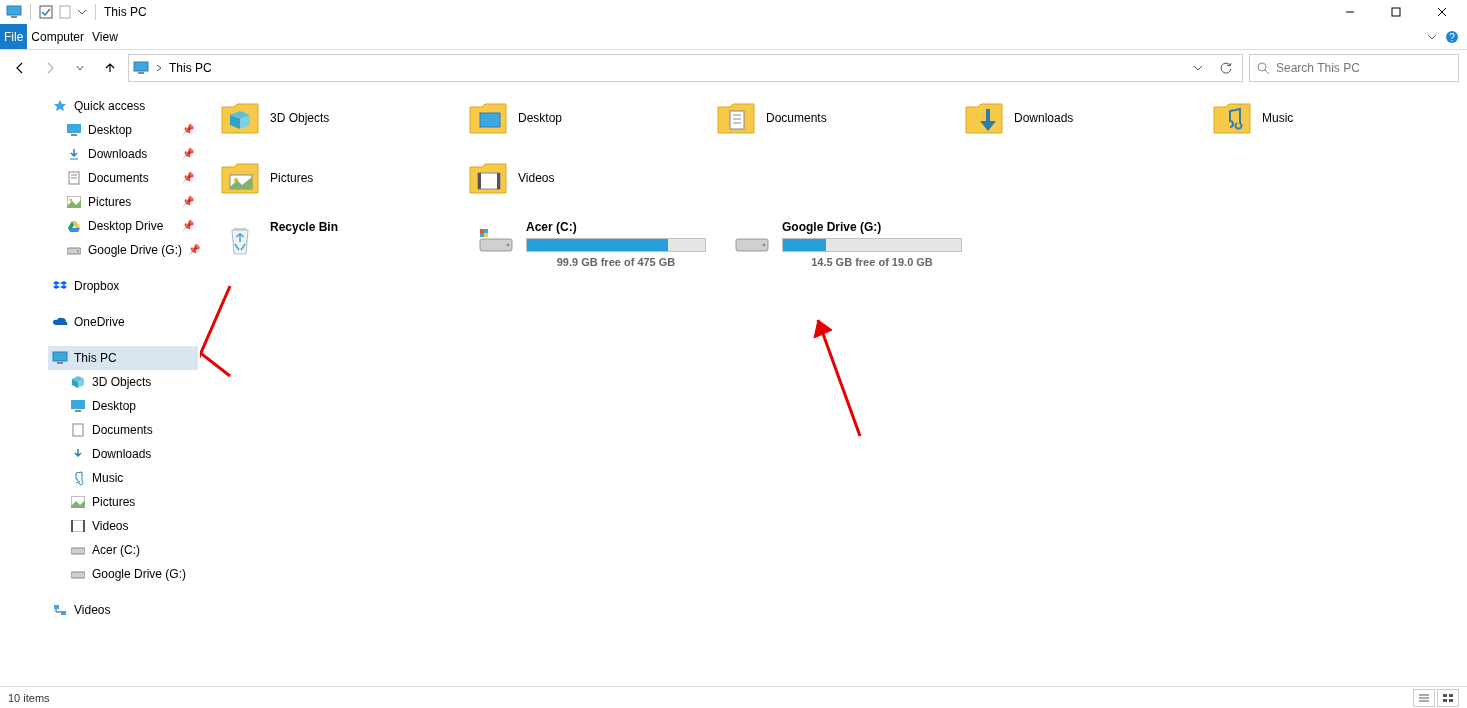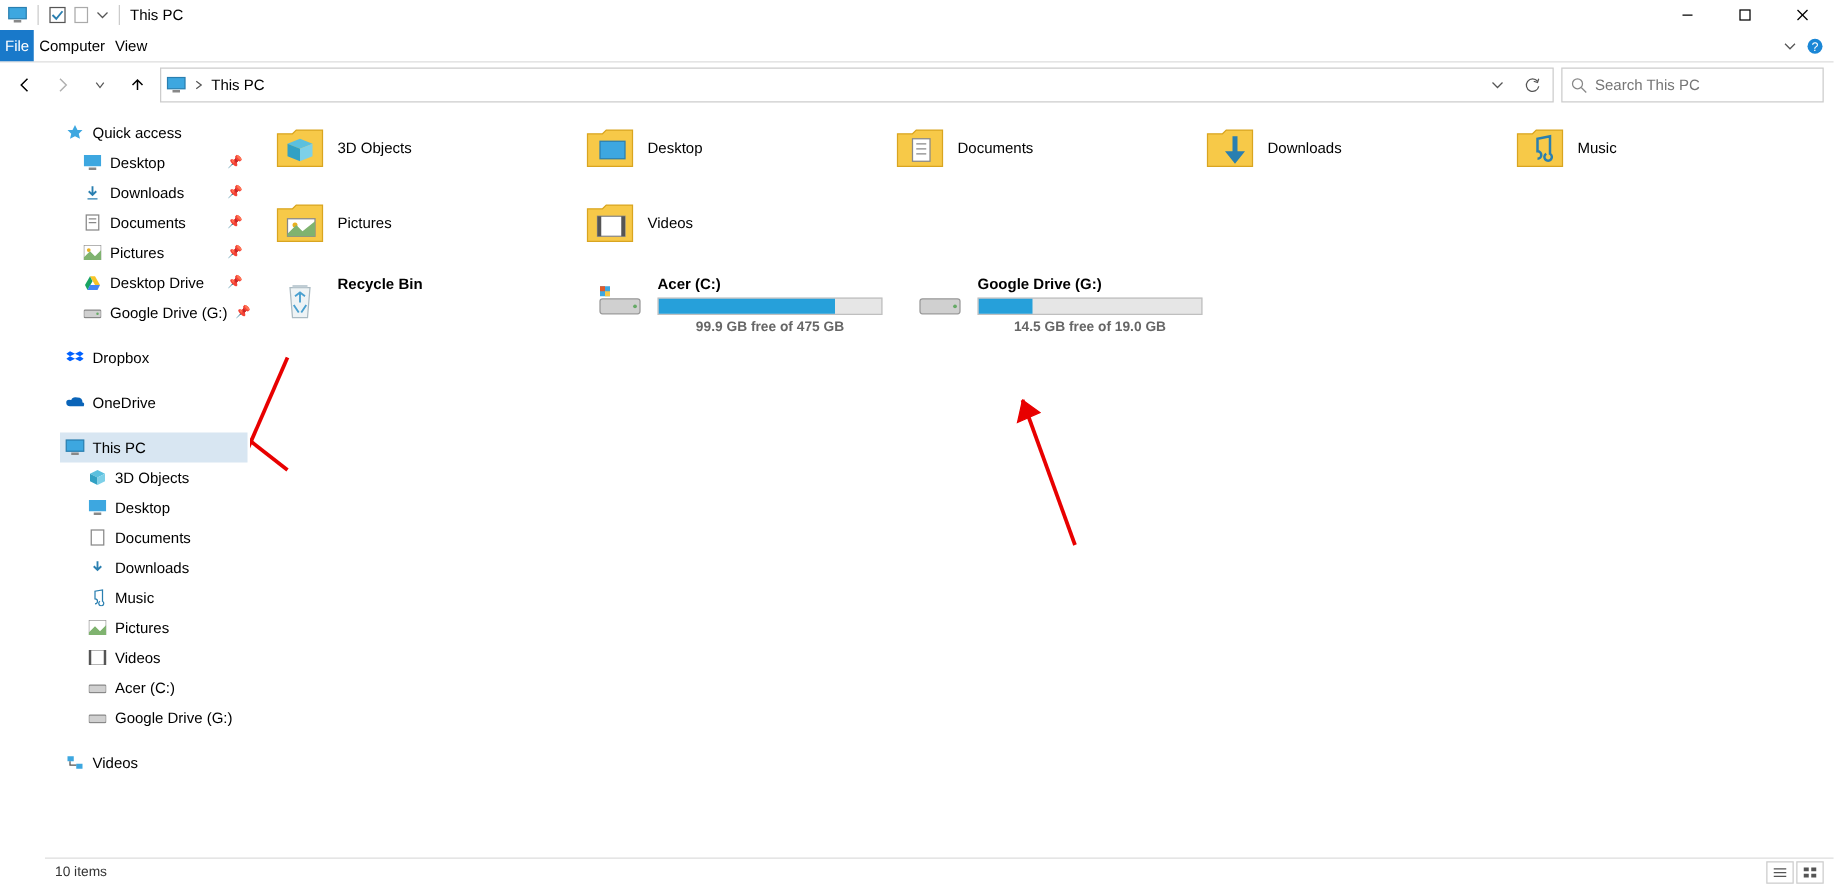--- a/index.html
+++ b/index.html
@@ -51,21 +51,21 @@
 
 .drives-row { display: flex; gap: 10px; flex-wrap: wrap; font-weight: bold; }
 .drive-item { width: 246px; padding: 4px 8px; display: flex; gap: 10px; align-items: flex-start; }
 .drive-icon { width: 40px; height: 40px; display:flex; align-items:center; justify-content:center; }
 .drive-info { flex: 1; display:flex; flex-direction:column; gap:4px; }
 .drive-bar { height: 14px; border: 1px solid #bfbfbf; background: #e6e6e6; position: relative; }
 .drive-bar .fill { position:absolute; left:0; top:0; bottom:0; background: #26a0da; }
 .drive-free { font-size: 11px; color: #666; text-align: center; }
 
 
-.statusbar { position: absolute; bottom: 0; left: 0; right: 0; height: 22px; border-top: 1px solid #ddd; display: flex; align-items: center; padding: 0 8px; font-size: 11px; color: #333; margin-left: 36px; }
+.statusbar { position: absolute; bottom: 0; left: 0; right: 0; height: 22px; border-top: 1px solid #ddd; display: flex; align-items: center; padding: 0 8px; font-size: 11px; color: #333; }
 .statusbar .viewbtns { margin-left: auto; display: flex; gap: 2px; }
 .statusbar .viewbtns div { width: 22px; height: 18px; border: 1px solid #ccc; display:flex; align-items:center; justify-content:center; }
 
 
 .arrow { position: absolute; pointer-events: none; }
 .arrow svg line, .arrow svg polygon { stroke: #e80000; fill: #e80000; }
 
 
 svg { display:block; }
 </style>

